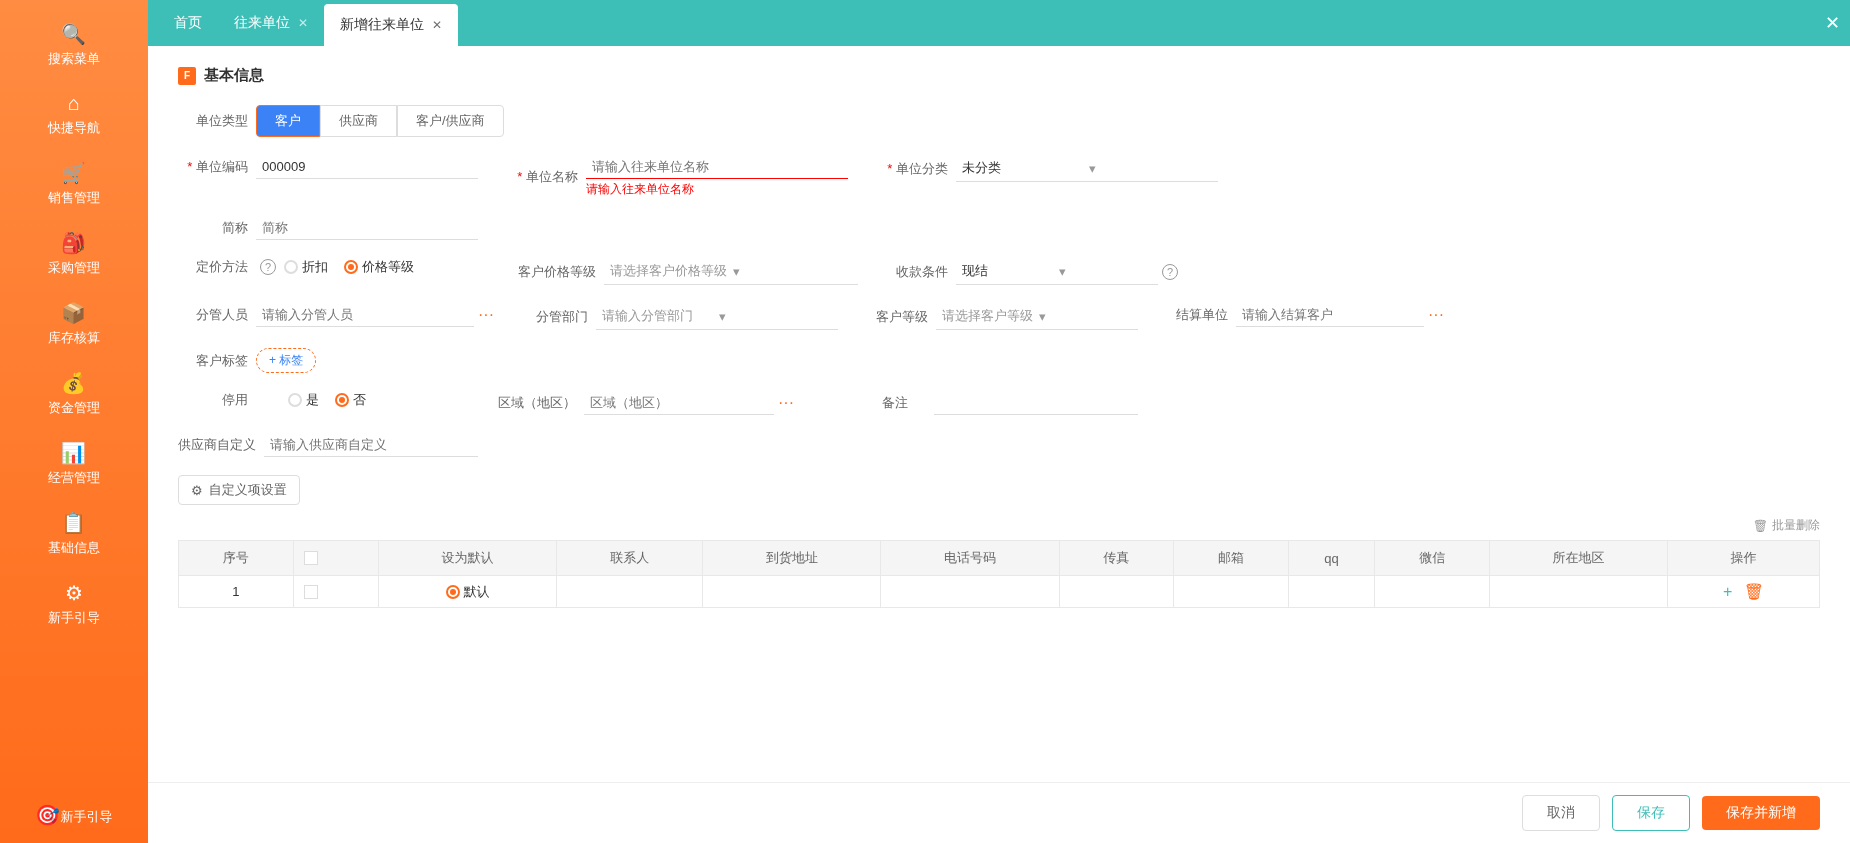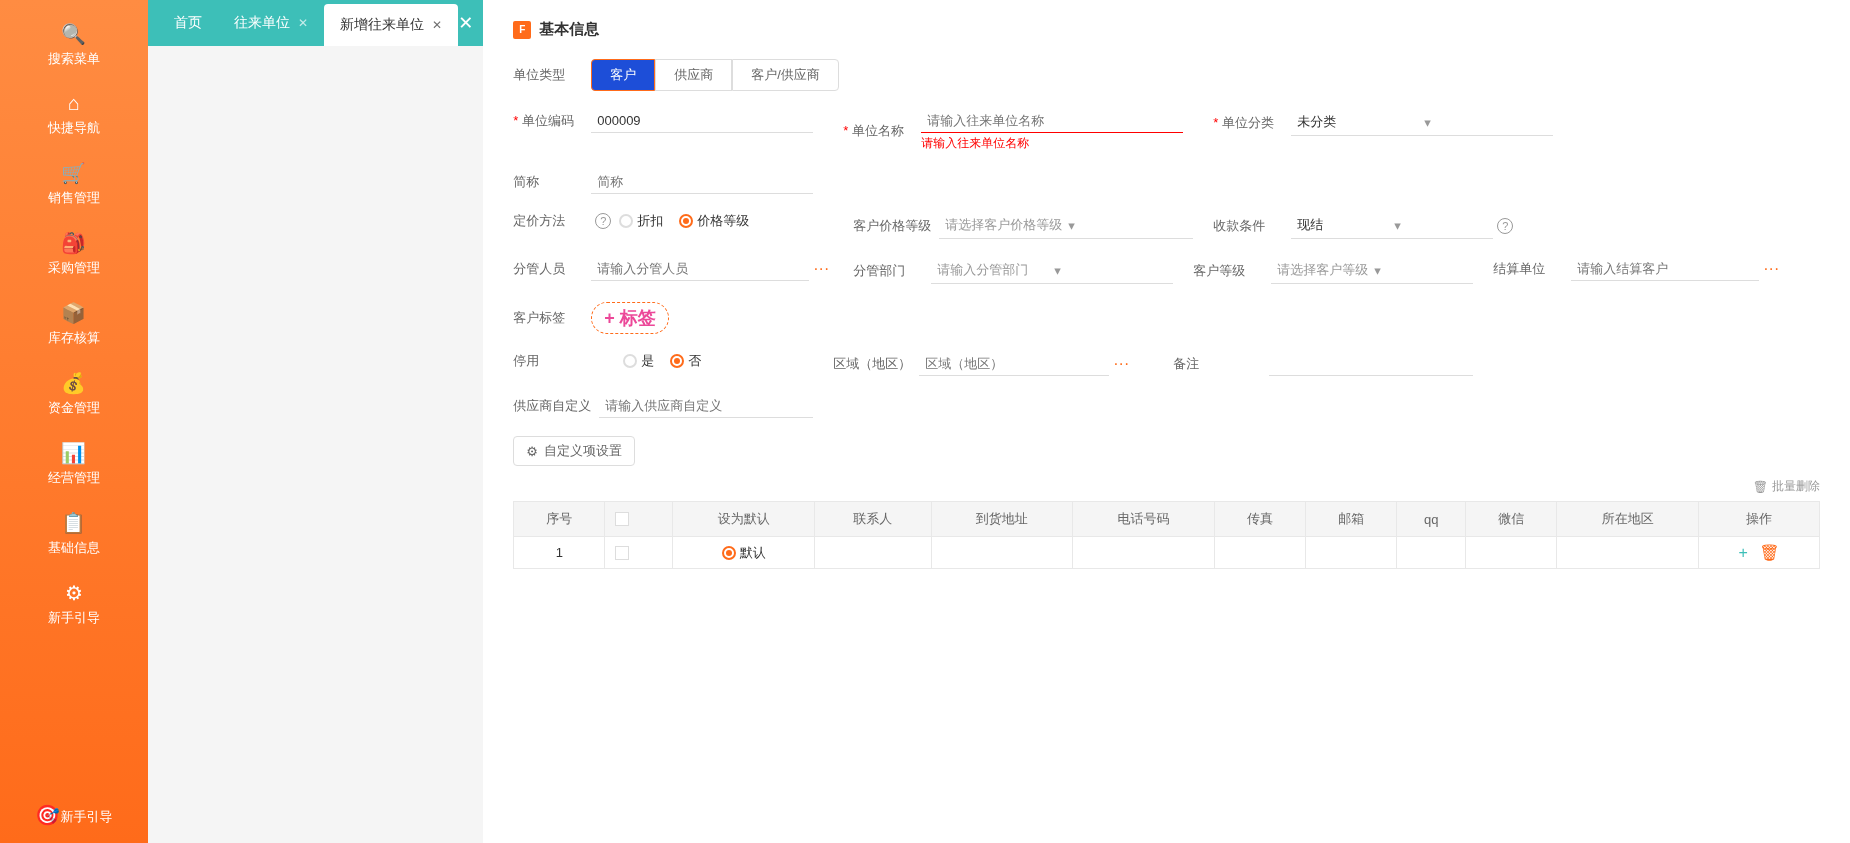--- a/index.html
+++ b/index.html
@@ -41,21 +41,21 @@
       padding: 12px 0;
       color: white;
       cursor: pointer;
       font-size: 13px;
     }
 
     
     .main {
       flex: 1;
       display: flex;
-      flex-direction: row;
+      flex-direction: column;
       overflow: hidden;
     }
 
     
     .tab-bar {
       background: #3dbfb8;
       display: flex;
       align-items: center;
       height: 46px;
       padding: 0 10px;
@@ -131,20 +131,21 @@
       display: flex;
       align-items: center;
       flex: 1;
       min-width: 0;
     }
     .form-label {
       color: #666;
       white-space: nowrap;
       margin-right: 8px;
       min-width: 70px;
+      text-align: right;
     }
     .form-label.required::before {
       content: '* ';
       color: red;
     }
     .form-input {
       flex: 1;
       border: none;
       border-bottom: 1px solid #ddd;
       padding: 4px 6px;
@@ -167,21 +168,21 @@
     }
     .unit-type-btn {
       padding: 6px 18px;
       border: 1px solid #ddd;
       background: white;
       cursor: pointer;
       font-size: 13px;
       color: #666;
     }
     .unit-type-btn.active {
-      background: #1d4ed8;
+      background: #3b82f6;
       color: white;
       border-color: #ff6b1a;
     }
     .unit-type-btn:first-child { border-radius: 4px 0 0 4px; }
     .unit-type-btn:last-child { border-radius: 0 4px 4px 0; }
 
     
     .form-select {
       display: flex;
       align-items: center;
@@ -219,26 +220,25 @@
       cursor: pointer;
       padding: 0 4px;
       font-size: 16px;
     }
 
     
     .tag-btn {
       display: flex;
       align-items: center;
       border: 1px dashed #ff6b1a;
-      color: #ec4899;
+      color: #3b82f6;
       border-radius: 20px;
       padding: 3px 12px;
       cursor: pointer;
-      font-size: 18px;
-      font-weight: bold;
+      font-size: 12px;
     }
 
     
     .help-icon {
       width: 16px; height: 16px;
       border-radius: 50%;
       border: 1px solid #999;
       color: #999;
       display: flex; align-items: center; justify-content: center;
       font-size: 11px;
@@ -622,14 +622,19 @@
             <td>
               <span class="table-action-btn">+</span>
               <span class="table-action-btn delete" style="margin-left:8px;">🗑</span>
             </td>
           </tr>
         </tbody>
       </table>
 
     </div>
 
+    <div class="footer">
+      <button class="btn btn-cancel">取消</button>
+      <button class="btn btn-save">保存</button>
+      <button class="btn btn-save-add">保存并新增</button>
+    </div>
   </div>
 </div>
 
 </body></html>

